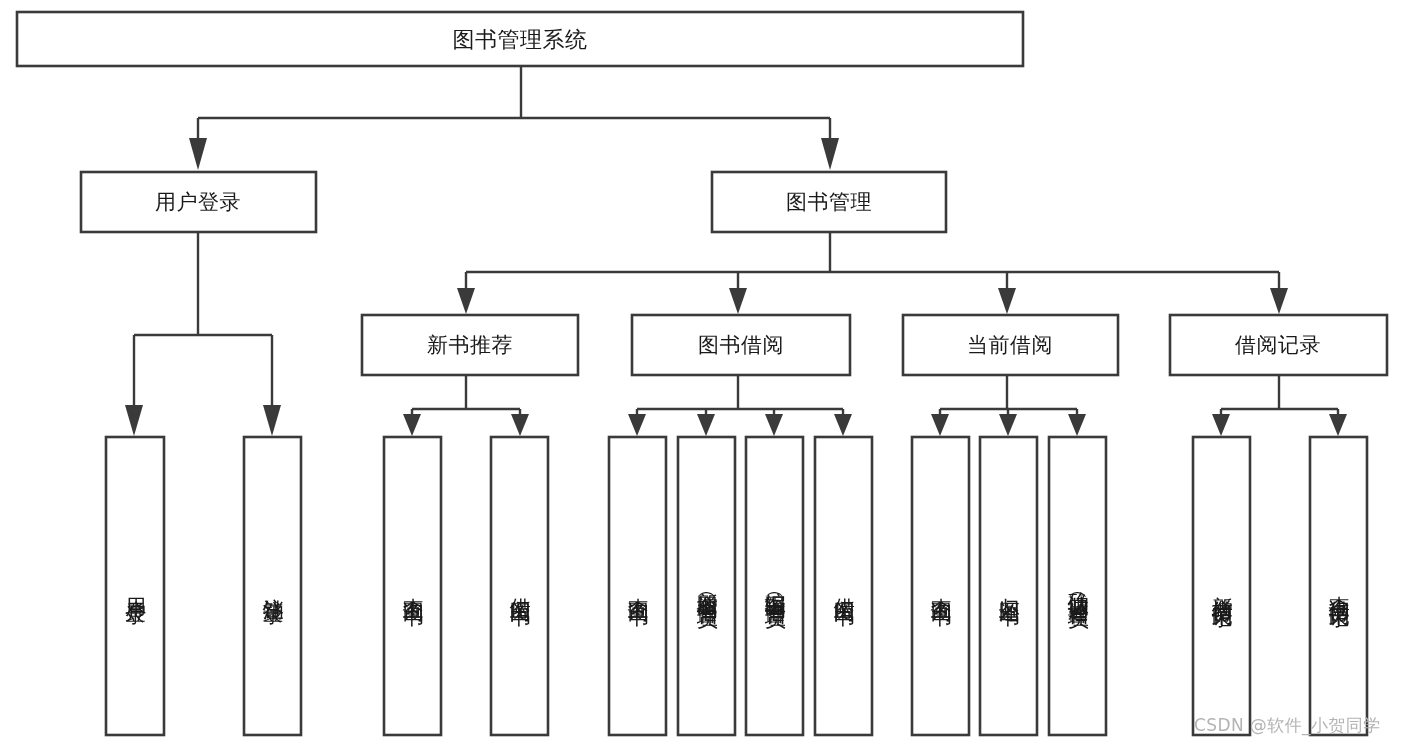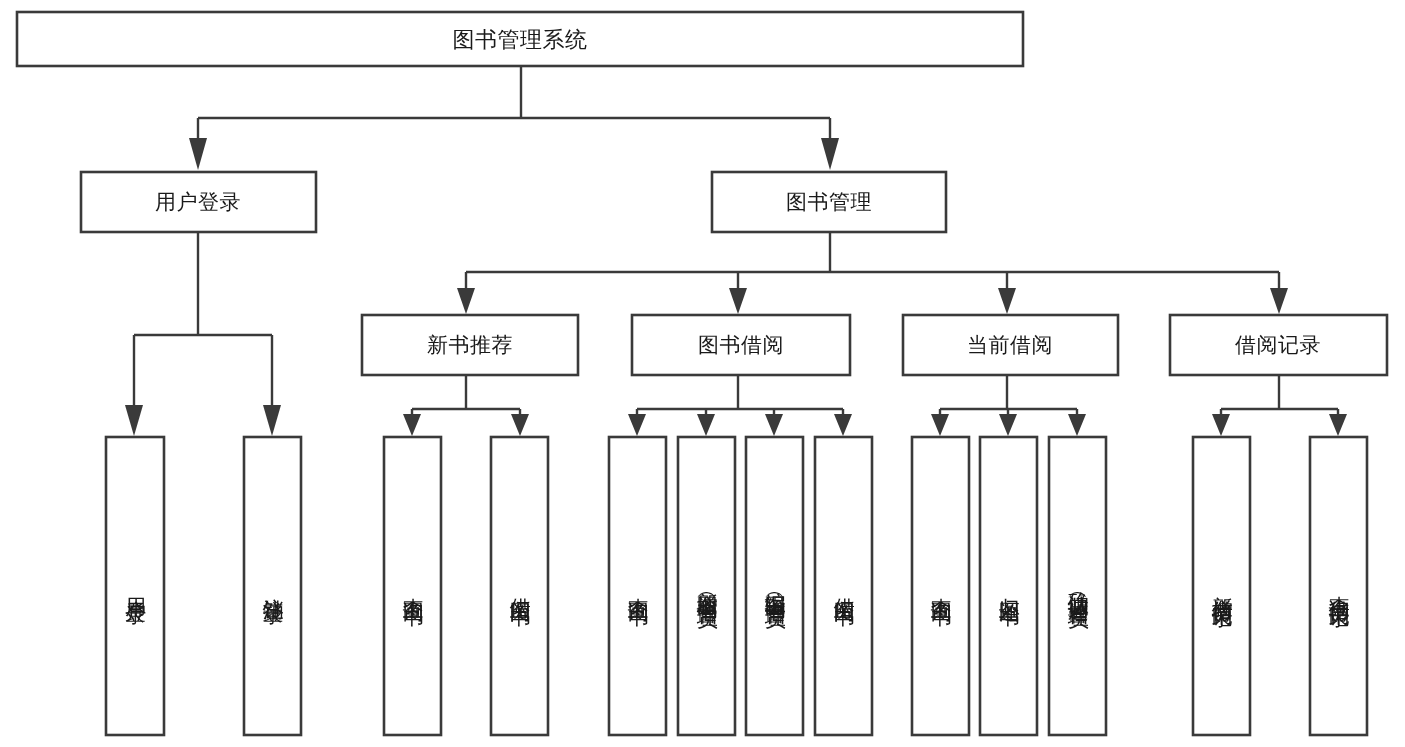--- a/index.html
+++ b/index.html
@@ -211,14 +211,15 @@
   <div class="leaf-label" style="left:746px; top:437px; width:57px; height:298px;">编辑图书（管理员）</div>
   <div class="leaf-label" style="left:815px; top:437px; width:57px; height:298px;">借阅图书</div>
 
   <div class="leaf-label" style="left:912px; top:437px; width:57px; height:298px;">查询图书</div>
   <div class="leaf-label" style="left:980px; top:437px; width:57px; height:298px;">归还图书</div>
   <div class="leaf-label" style="left:1049px; top:437px; width:57px; height:298px;">确认归还（管理员）</div>
 
   <div class="leaf-label" style="left:1193px; top:437px; width:57px; height:298px;">新增借阅记录</div>
   <div class="leaf-label" style="left:1310px; top:437px; width:57px; height:298px;">查询借阅记录</div>
 
+  <div class="watermark" style="left:1194px; top:714px;">CSDN @软件_小贺同学</div>
 
 </div>
 
 </body></html>

